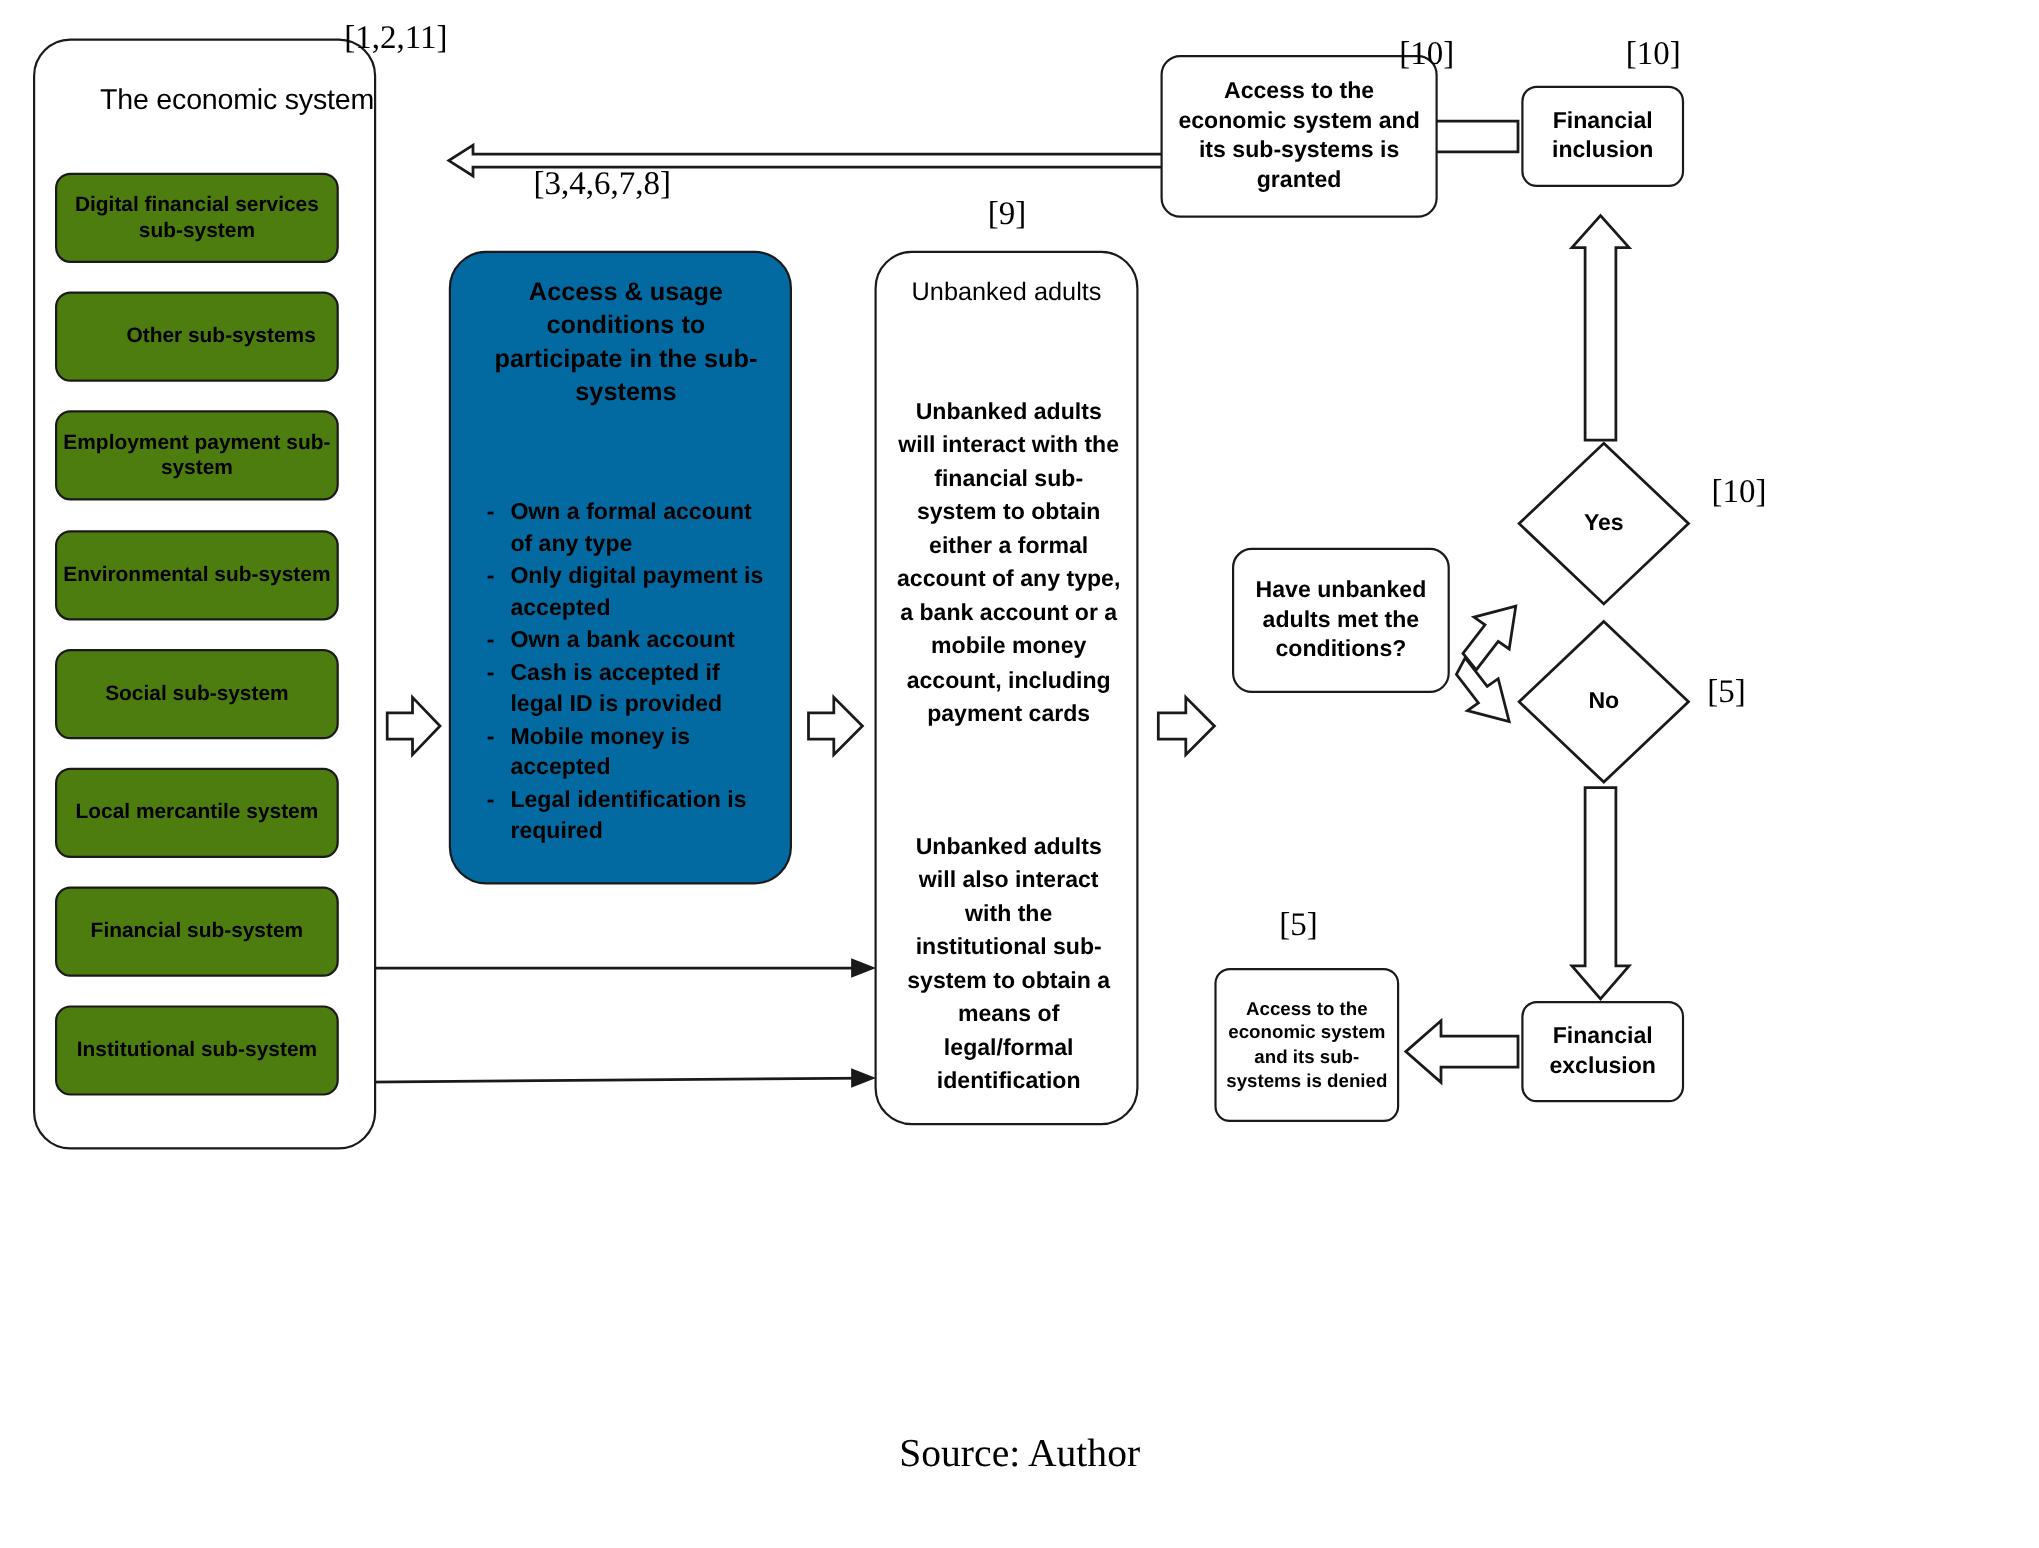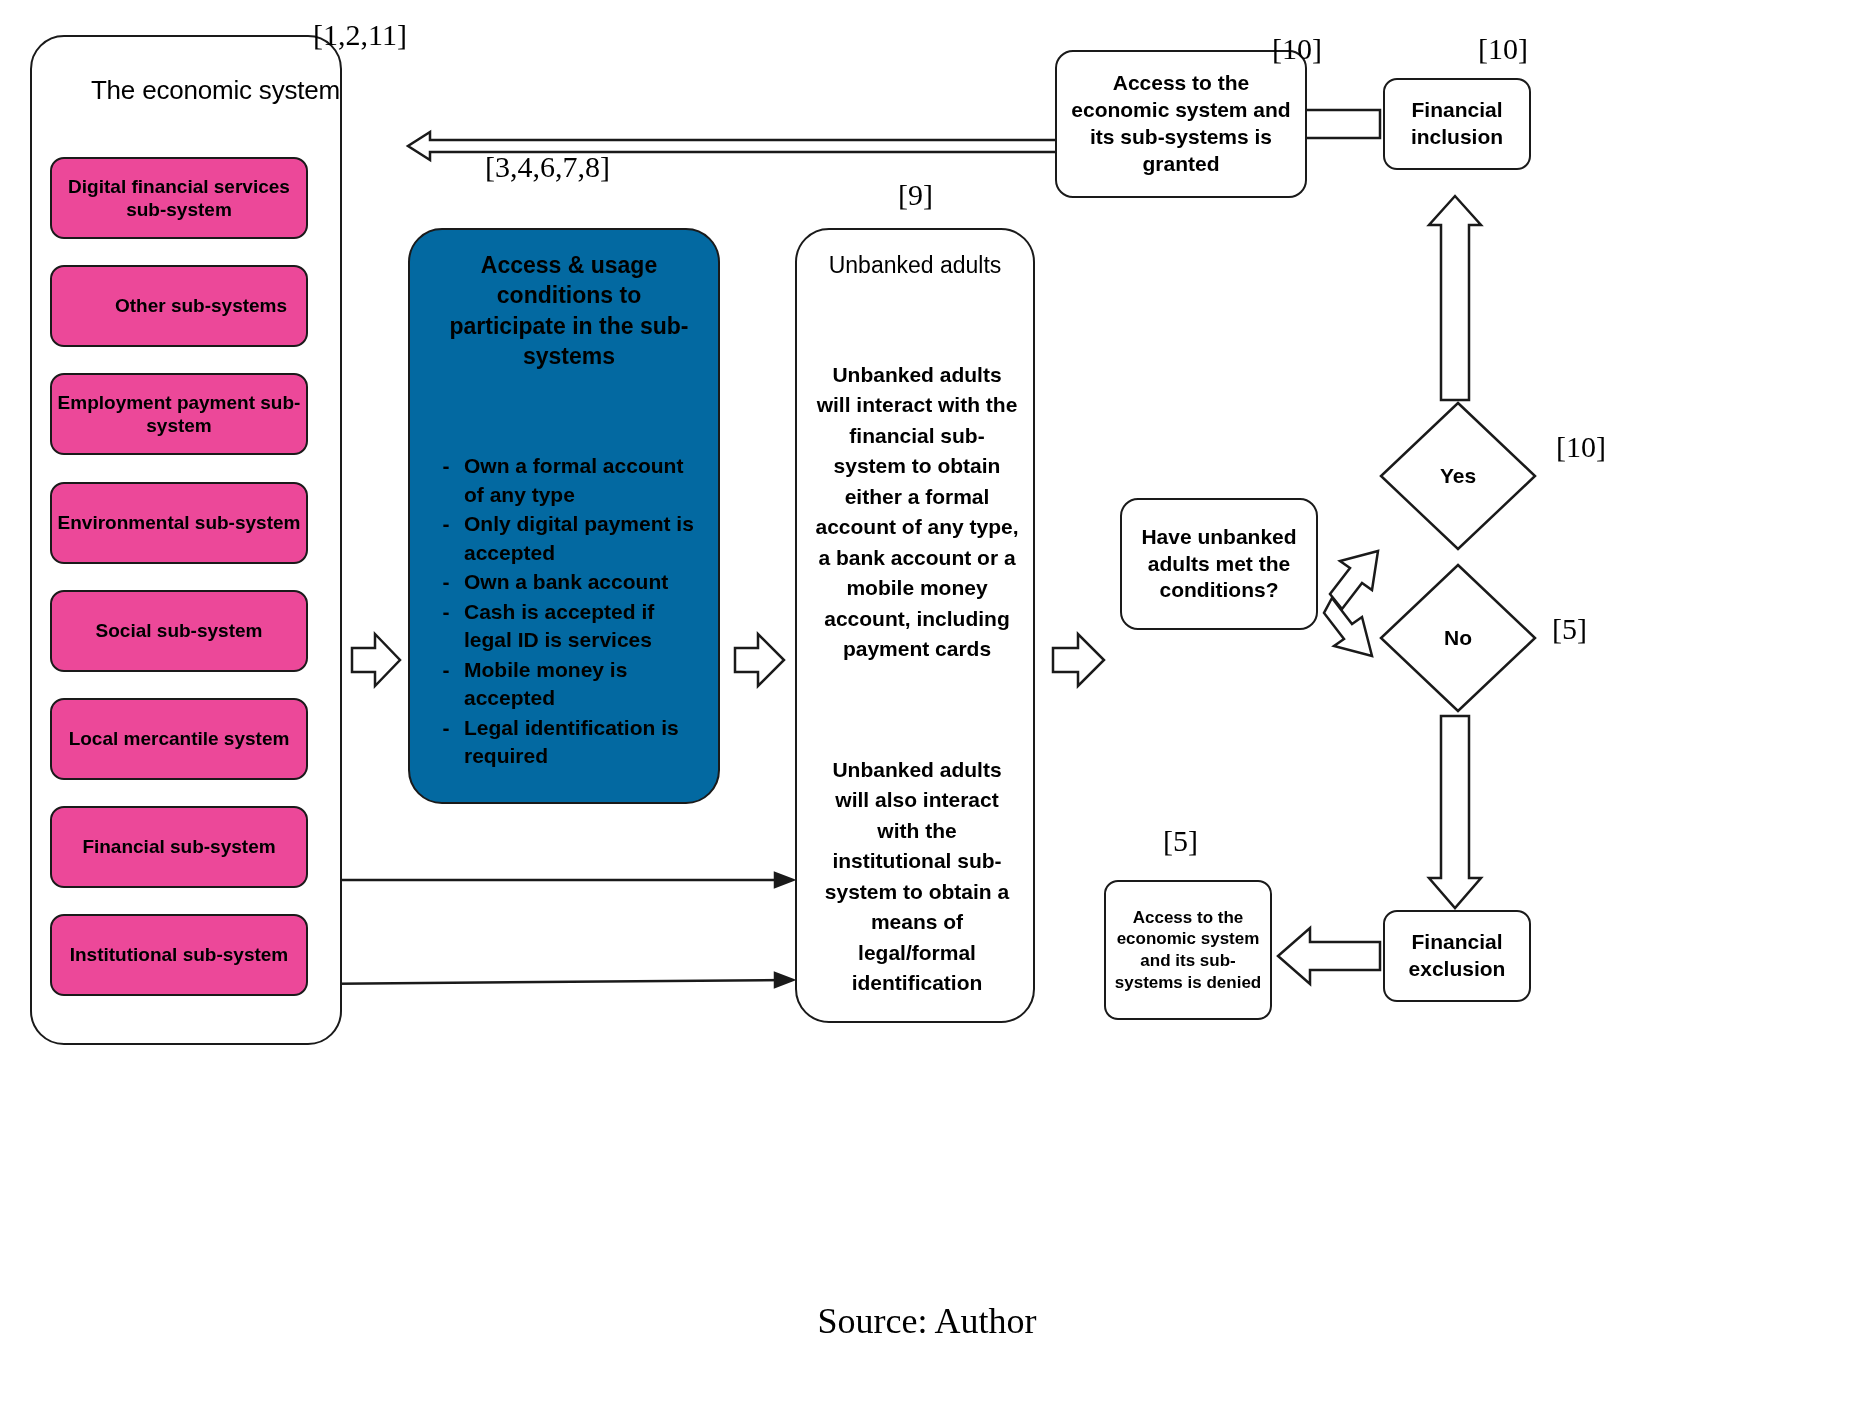--- a/index.html
+++ b/index.html
@@ -50,21 +50,21 @@
     font-size: 26px;
     font-weight: normal;
     letter-spacing: -0.2px;
   }
   .sub-box {
     position: absolute;
     left: 18px;
     width: 258px;
     border: 2px solid #1a1a1a;
     border-radius: 14px;
-    background: #ec4899;
+    background: #4d7c0f;
     display: flex;
     align-items: center;
     justify-content: center;
     text-align: center;
     font-size: 19px;
     font-weight: bold;
     line-height: 1.22;
     box-sizing: border-box;
   }
 
@@ -278,21 +278,21 @@
       <div class="cond-item">
         <span class="cond-dash">-</span>
         <span class="cond-text">Only digital payment is accepted</span>
       </div>
       <div class="cond-item">
         <span class="cond-dash">-</span>
         <span class="cond-text">Own a bank account</span>
       </div>
       <div class="cond-item">
         <span class="cond-dash">-</span>
-        <span class="cond-text">Cash is accepted if legal ID is services</span>
+        <span class="cond-text">Cash is accepted if legal ID is provided</span>
       </div>
       <div class="cond-item">
         <span class="cond-dash">-</span>
         <span class="cond-text">Mobile money is accepted</span>
       </div>
       <div class="cond-item">
         <span class="cond-dash">-</span>
         <span class="cond-text">Legal identification is required</span>
       </div>
     </div>

